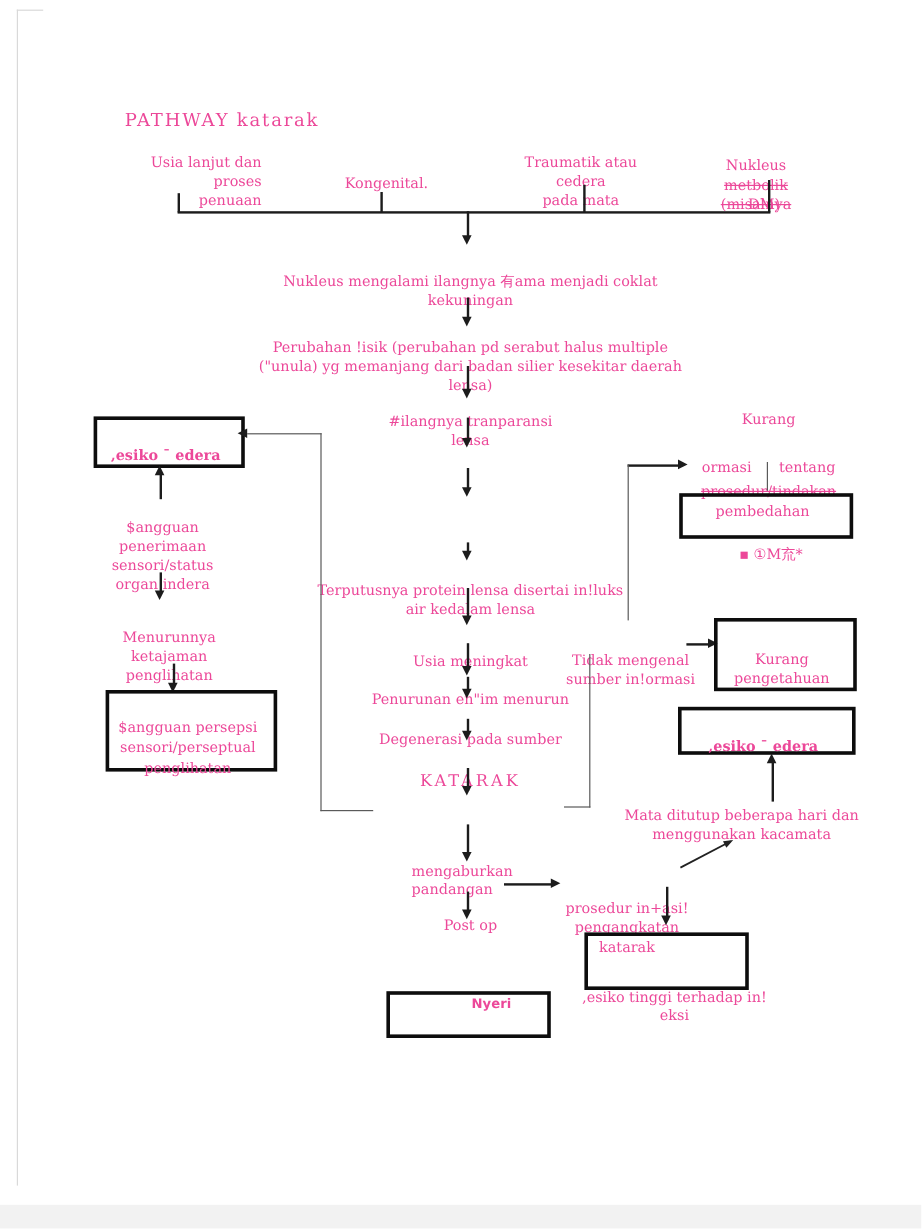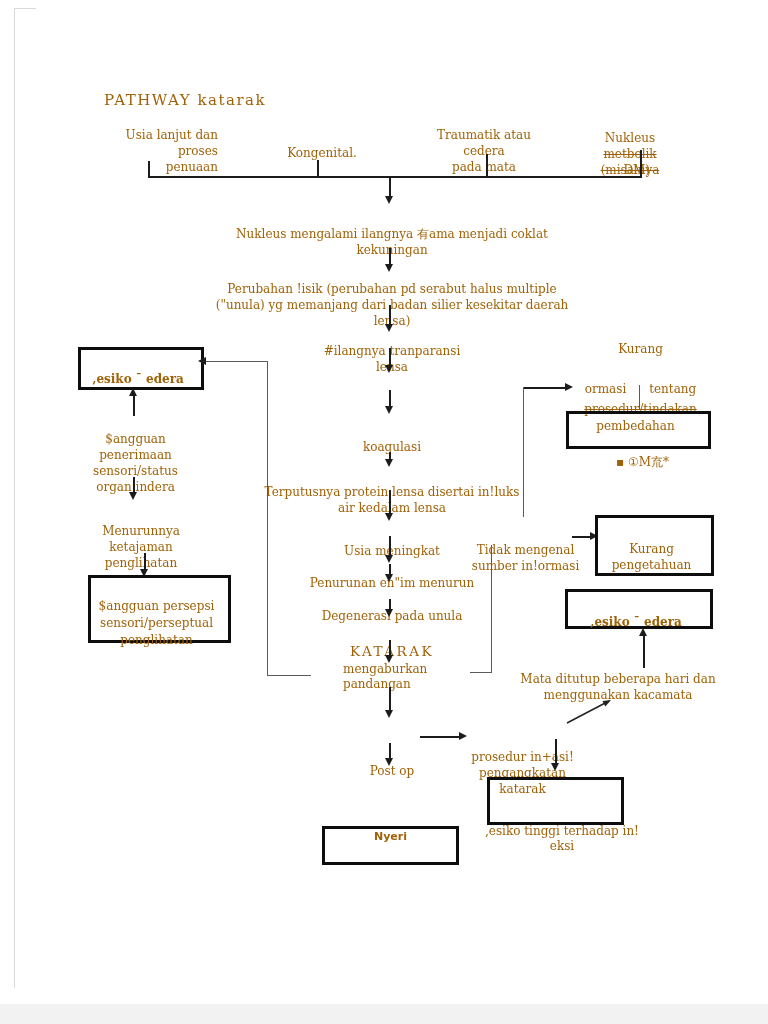--- a/index.html
+++ b/index.html
@@ -1,26 +1,26 @@
 <!DOCTYPE html>
 <html><head>
 <meta charset="utf-8">
 <style>
   html,body{margin:0;padding:0;background:#fff;}
   #page{position:relative;width:768px;height:1024px;background:#ffffff;overflow:hidden;
         font-family:"DejaVu Serif","Liberation Serif",serif;color:#1c1c1c;}
   .abs{position:absolute;}
-  .t{position:absolute;font-size:12px;line-height:16px;text-align:center;white-space:pre-line;color:#a16207;}
+  .t{position:absolute;font-size:12px;line-height:16px;text-align:center;white-space:pre-line;color:#ec4899;}
   .tl{text-align:left;}
   .pre{white-space:pre;}
   .bold{font-weight:bold;}
   .smudge{text-decoration:line-through;}
   .title{font-size:15px;letter-spacing:1.5px;}
   .big{font-size:13.5px;letter-spacing:2.5px;}
-  .sans{font-family:"DejaVu Sans","Liberation Sans",sans-serif;font-weight:bold;font-size:11px;}
+  .sans{font-family:"DejaVu Sans","Liberation Sans",sans-serif;font-weight:bold;font-size:11px;margin-left:19px;}
   .vl{position:absolute;width:2px;background:#1c1c1c;}
   .vl.thin{width:1px;background:#5a5a5a;}
   .hl{position:absolute;height:2px;background:#1c1c1c;}
   .bx{position:absolute;border:3px solid #0d0d0d;background:transparent;}
   .ah{position:absolute;width:0;height:0;}
   .ah.d{border-left:4.5px solid transparent;border-right:4.5px solid transparent;border-top:8px solid #1c1c1c;}
   .ah.u{border-left:4.5px solid transparent;border-right:4.5px solid transparent;border-bottom:8px solid #1c1c1c;}
   .ah.l{border-top:4.5px solid transparent;border-bottom:4.5px solid transparent;border-right:8px solid #1c1c1c;}
   .ah.r{border-top:4.5px solid transparent;border-bottom:4.5px solid transparent;border-left:8px solid #1c1c1c;}
   .edge{position:absolute;background:#d9d9d9;}
@@ -65,46 +65,45 @@
   <div class="ah d" style="left:385px;top:324px;"></div>
 
   <div class="t" style="left:192px;top:343px;width:400px;">#ilangnya tranparansi
 lensa</div>
   <div class="vl" style="left:389px;top:348px;height:20px;"></div>
   <div class="ah d" style="left:385px;top:365px;"></div>
 
   <div class="vl" style="left:389px;top:390px;height:18px;"></div>
   <div class="ah d" style="left:385px;top:406px;"></div>
 
-  <div class="t" style="left:192px;top:439px;width:400px;">koagulasi</div>
   <div class="vl" style="left:389px;top:452px;height:10px;"></div>
   <div class="ah d" style="left:385px;top:459px;"></div>
 
   <div class="t" style="left:192px;top:484px;width:400px;">Terputusnya protein lensa disertai in!luks
 air kedalam lensa</div>
   <div class="vl" style="left:389px;top:490px;height:26px;"></div>
   <div class="ah d" style="left:385px;top:513px;"></div>
 
   <div class="t" style="left:192px;top:543px;width:400px;">Usia meningkat</div>
   <div class="vl" style="left:389px;top:536px;height:22px;"></div>
   <div class="ah d" style="left:385px;top:555px;"></div>
 
   <div class="t" style="left:192px;top:575px;width:400px;">Penurunan en"im menurun</div>
   <div class="vl" style="left:389px;top:564px;height:13px;"></div>
   <div class="ah d" style="left:385px;top:574px;"></div>
 
-  <div class="t" style="left:192px;top:608px;width:400px;">Degenerasi pada unula</div>
+  <div class="t" style="left:192px;top:608px;width:400px;">Degenerasi pada sumber</div>
   <div class="vl" style="left:389px;top:599px;height:13px;"></div>
   <div class="ah d" style="left:385px;top:609px;"></div>
 
   <div class="t big" style="left:192px;top:643px;width:400px;">KATARAK</div>
   <div class="vl" style="left:389px;top:640px;height:19px;"></div>
   <div class="ah d" style="left:385px;top:655px;"></div>
 
-  <div class="t tl" style="left:343px;top:662px;width:120px;line-height:15px;">mengaburkan
+  <div class="t tl" style="left:343px;top:719px;width:120px;line-height:15px;">mengaburkan
 pandangan</div>
   <div class="vl" style="left:389px;top:687px;height:26px;"></div>
   <div class="ah d" style="left:385px;top:710px;"></div>
 
   <div class="hl" style="left:420px;top:736px;width:40px;"></div>
   <div class="ah r" style="left:459px;top:732px;"></div>
 
   <div class="vl" style="left:389px;top:743px;height:18px;"></div>
   <div class="ah d" style="left:385px;top:758px;"></div>
   <div class="t" style="left:352px;top:763px;width:80px;">Post op</div>

